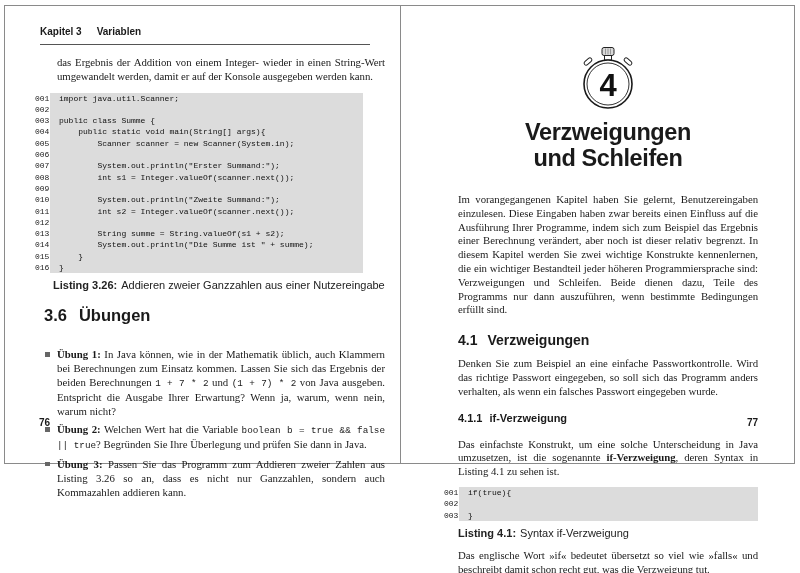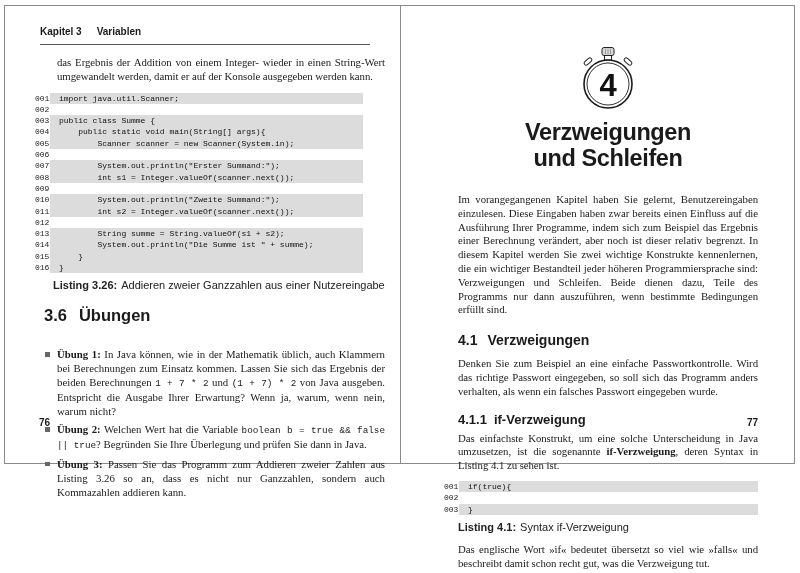--- a/index.html
+++ b/index.html
@@ -23,21 +23,21 @@
 
   
   .para {
     font-size:10.8px; line-height:13.8px; text-align:justify;
     hyphens:auto; letter-spacing:-0.05px;
   }
   .indented { margin-left:22px; }
 
   
   .listing { margin-top:9px; }
-  .code-row { display:flex; height:11.3px;align-items:center; }
+  .code-row { display:flex; height:11.3px; }
   .ln {
     flex:none; width:15px; font-family:"Liberation Mono","DejaVu Sans Mono",monospace;
     font-size:8px; line-height:11.3px; color:#222;
   }
   .cd {
     flex:1; background:#dcdcdc; padding-left:9px; white-space:pre;
     font-family:"Liberation Mono","DejaVu Sans Mono",monospace;
     font-size:8px; line-height:11.3px; color:#111;
   }
   .page-left .cd { margin-right:22px; }
@@ -54,22 +54,22 @@
     margin:15px 0 0 9px; font-family:"Liberation Sans", sans-serif;
     font-weight:bold; font-size:16.5px;
   }
   .h1 .sec-num { margin-right:12px; }
   .h2 {
     margin-top:15px; font-family:"Liberation Sans", sans-serif;
     font-weight:bold; font-size:14px;
   }
   .h2 .sec-num { margin-right:10px; }
   .h3 {
-    margin-top:13px; margin-bottom:5px; font-family:"Liberation Sans", sans-serif;
-    font-weight:bold; font-size:13px;
+    margin-top:13px; margin-bottom:14px; font-family:"Liberation Sans", sans-serif;
+    font-weight:bold; font-size:11px;
   }
   .h3 .sec-num { margin-right:7px; }
 
   
   .ex-list { margin-top:23px; }
   .ex-item {
     position:relative; margin:5px 0 0 10px; padding-left:12px;
     font-size:10.8px; line-height:13.8px; text-align:justify; hyphens:auto;
   }
   .bullet {

